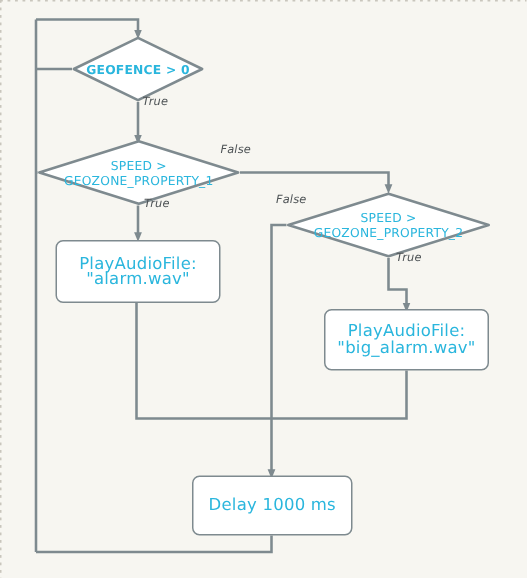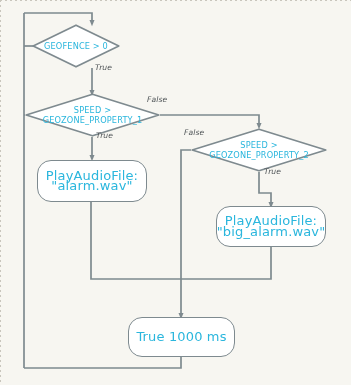--- a/index.html
+++ b/index.html
@@ -44,23 +44,23 @@
     position: absolute;
     box-sizing: border-box;
     display: flex;
     align-items: center;
     justify-content: center;
     text-align: center;
   }
   .proc {
     background: #ffffff;
     border: 1.6px solid #7e8a8f;
-    border-radius: 14px;
+    border-radius: 5px;
     color: #2ab6dd;
-    font-size: 13px;
+    font-size: 11px;
     line-height: 10.5px;
     letter-spacing: 0.15px;
   }
   .diamond-wrap {
     position: absolute;
   }
   .diamond-wrap svg {
     position: absolute;
     left: 0;
     top: 0;
@@ -129,21 +129,21 @@
       <path d="M259,172 L259,193 L271,193 L271,205" marker-end="url(#arrow)"></path>
 
       <path d="M91,202 L91,279 L181,279"></path>
 
       <path d="M271,247 L271,279 L181,279"></path>
 
       <path d="M24,279 L24,279"></path>
     </g>
   </svg>
 
-  <div class="diamond-wrap" style="left:32px; top:24px; width:88px; height:44px;">
+  <div class="diamond-wrap" style="left:48px; top:24px; width:88px; height:44px;font-weight:bold;">
     <svg width="88" height="44" viewBox="0 0 88 44" xmlns="http://www.w3.org/2000/svg">
       <polygon points="44,1.2 86.8,22 44,42.8 1.2,22" fill="#ffffff" stroke="#7e8a8f" stroke-width="1.7" stroke-linejoin="round"></polygon>
     </svg>
     <div class="diamond-label nowrap">GEOFENCE &gt; 0</div>
   </div>
 
   <div class="diamond-wrap" style="left:25px; top:93px; width:135px; height:44px;">
     <svg width="135" height="44" viewBox="0 0 135 44" xmlns="http://www.w3.org/2000/svg">
       <polygon points="67.5,1.2 133.8,22 67.5,42.8 1.2,22" fill="#ffffff" stroke="#7e8a8f" stroke-width="1.7" stroke-linejoin="round"></polygon>
     </svg>
@@ -158,21 +158,21 @@
     <div class="diamond-label nowrap">SPEED &gt;
 GEOZONE_PROPERTY_2</div>
   </div>
 
   <div class="node proc nowrap" style="left:37px; top:160px; width:110px; height:42px;">PlayAudioFile:
 "alarm.wav"</div>
 
   <div class="node proc nowrap" style="left:216px; top:206px; width:110px; height:41px;">PlayAudioFile:
 "big_alarm.wav"</div>
 
-  <div class="node proc nowrap" style="left:128px; top:317px; width:107px; height:40px;">True 1000 ms</div>
+  <div class="node proc nowrap" style="left:128px; top:317px; width:107px; height:40px;">Delay 1000 ms</div>
 
   <div class="edge-label" style="left:95px; top:63px;">True</div>
 
   <div class="edge-label" style="left:96px; top:131px;">True</div>
 
   <div class="edge-label" style="left:147px; top:95px;">False</div>
 
   <div class="edge-label" style="left:264px; top:167px;">True</div>
 
   <div class="edge-label" style="left:184px; top:128px;">False</div>

